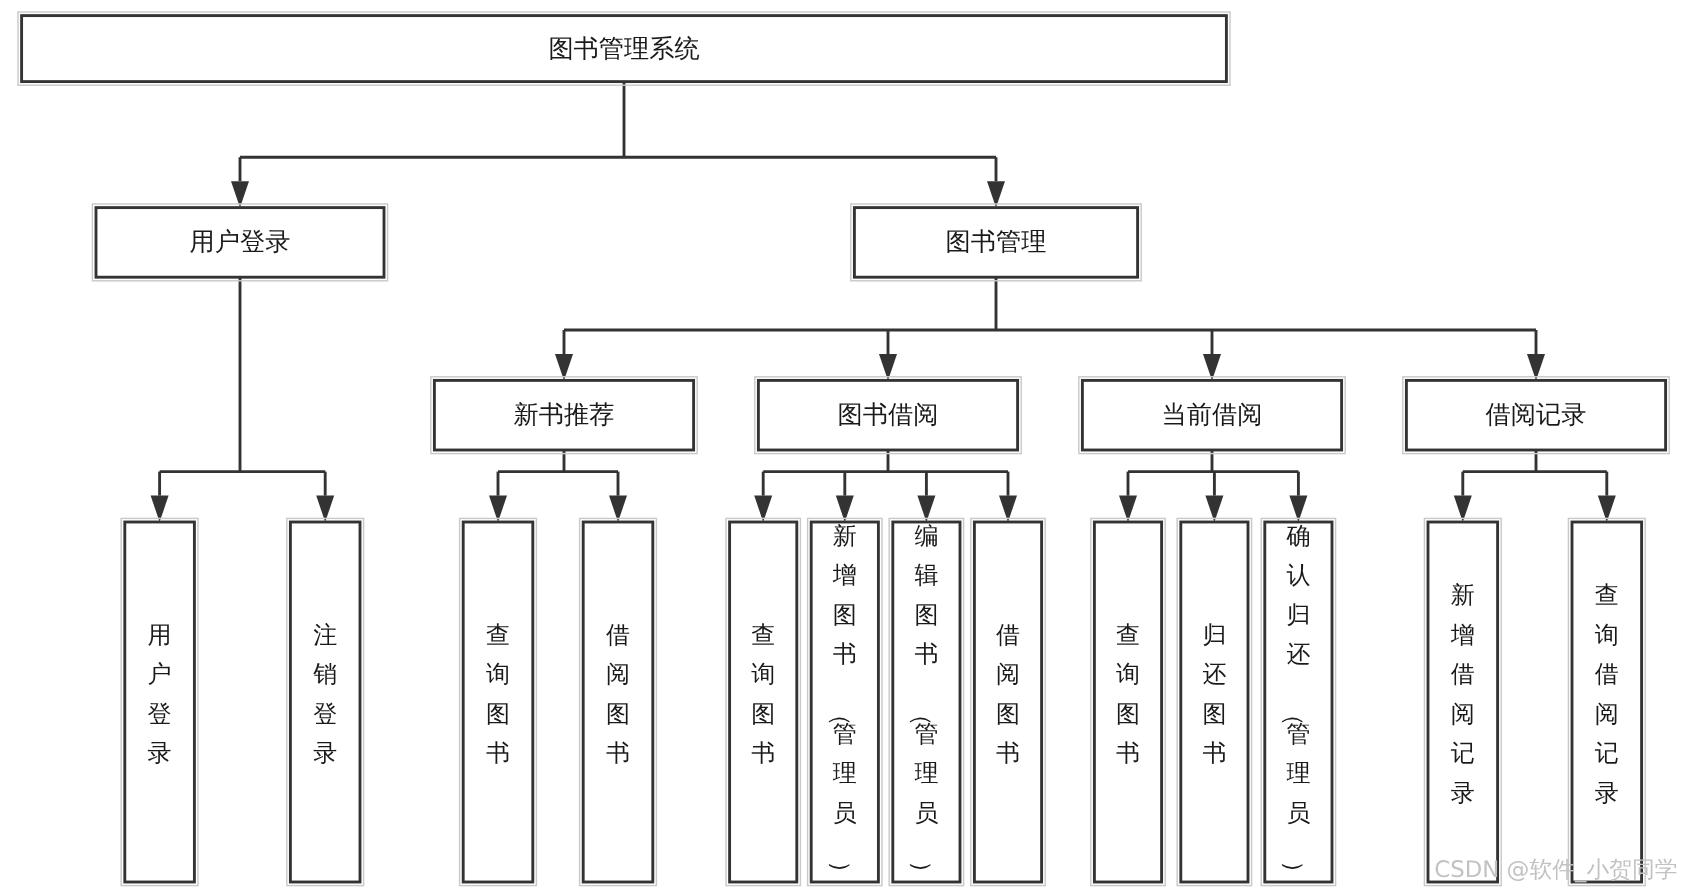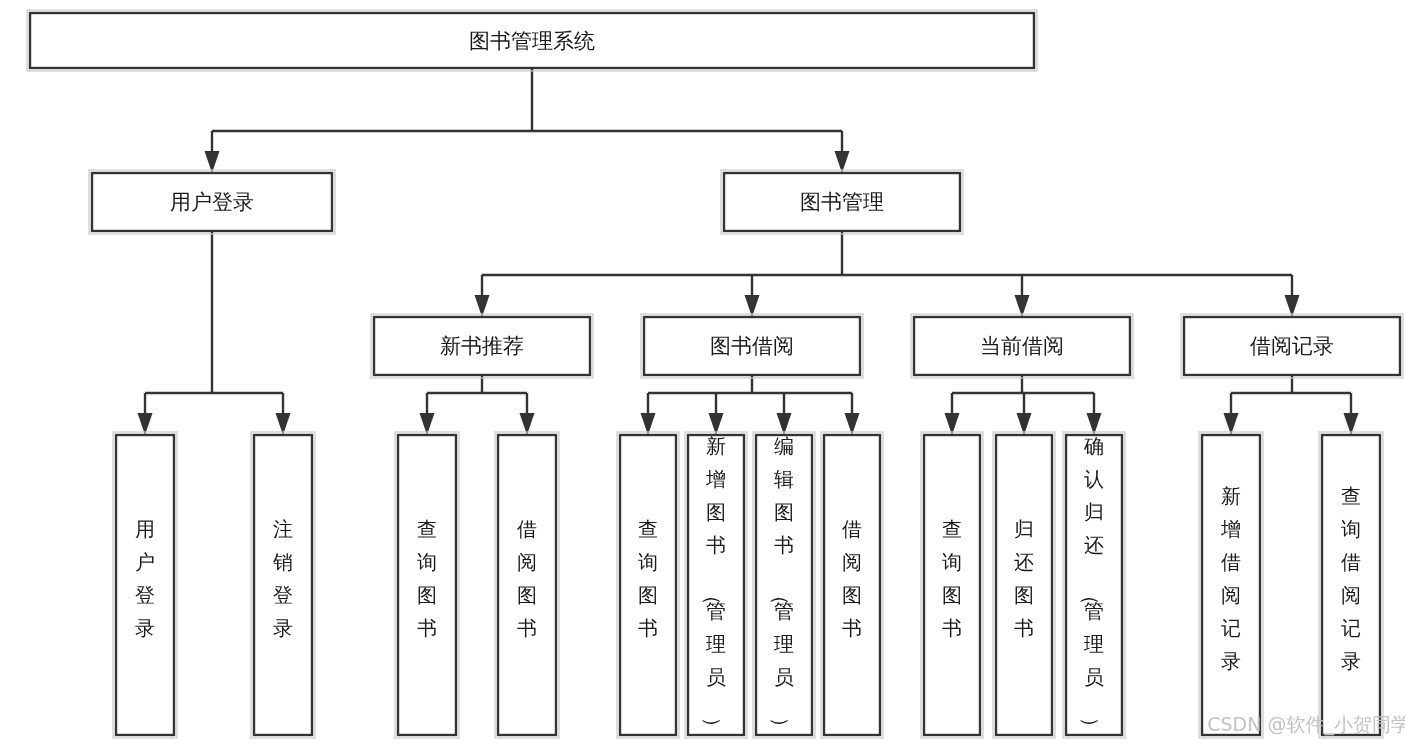--- a/index.html
+++ b/index.html
@@ -10,21 +10,21 @@
   }
   body {
     width: 1405px;
     height: 747px;
     font-family: "DejaVu Sans", "Liberation Sans", sans-serif;
     overflow: hidden;
     position: relative;
   }
   #diagram-root {
     position: absolute;
-    left: 12px;
+    left: 0;
     top: 0;
     width: 1394px;
     height: 747px;
   }
   svg.tree {
     display: block;
     width: 1405px;
     height: 747px;
   }
   .node-box {

